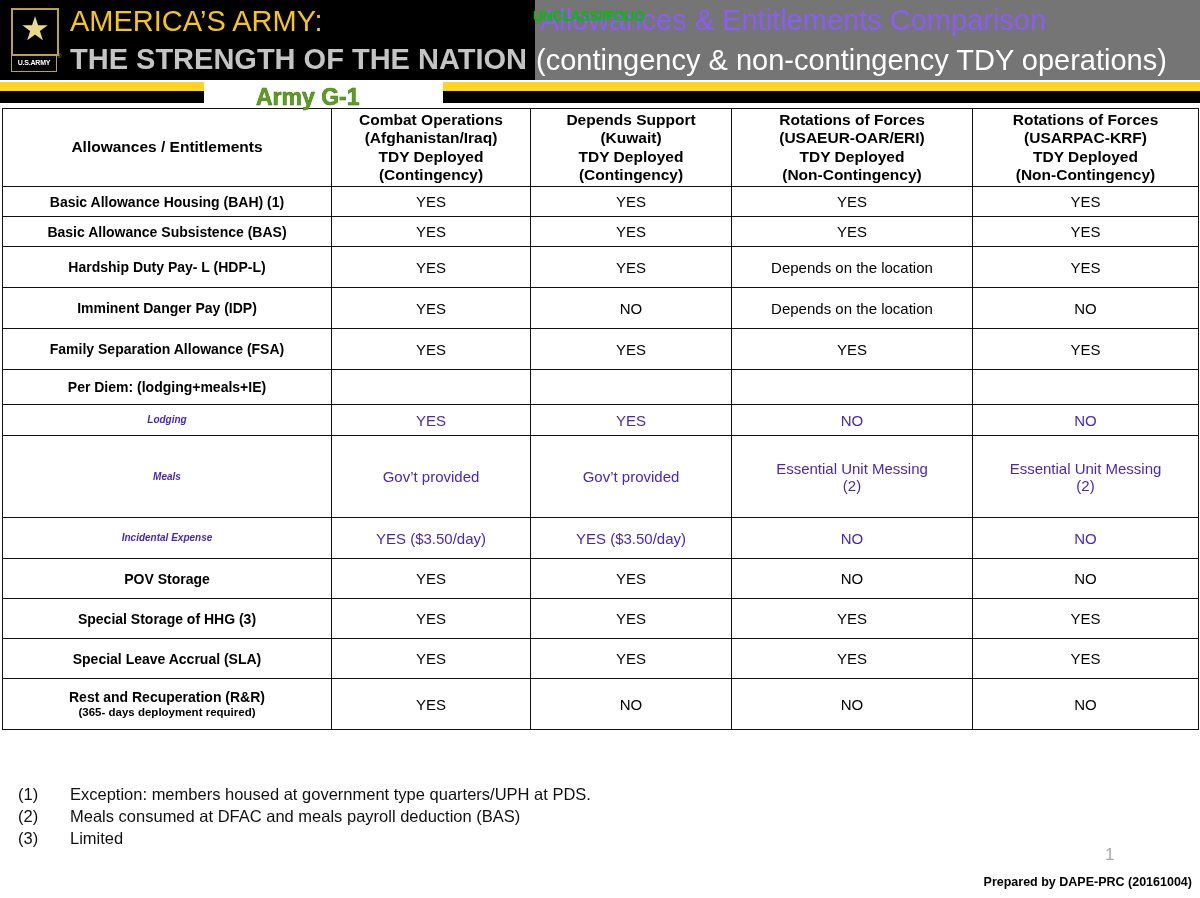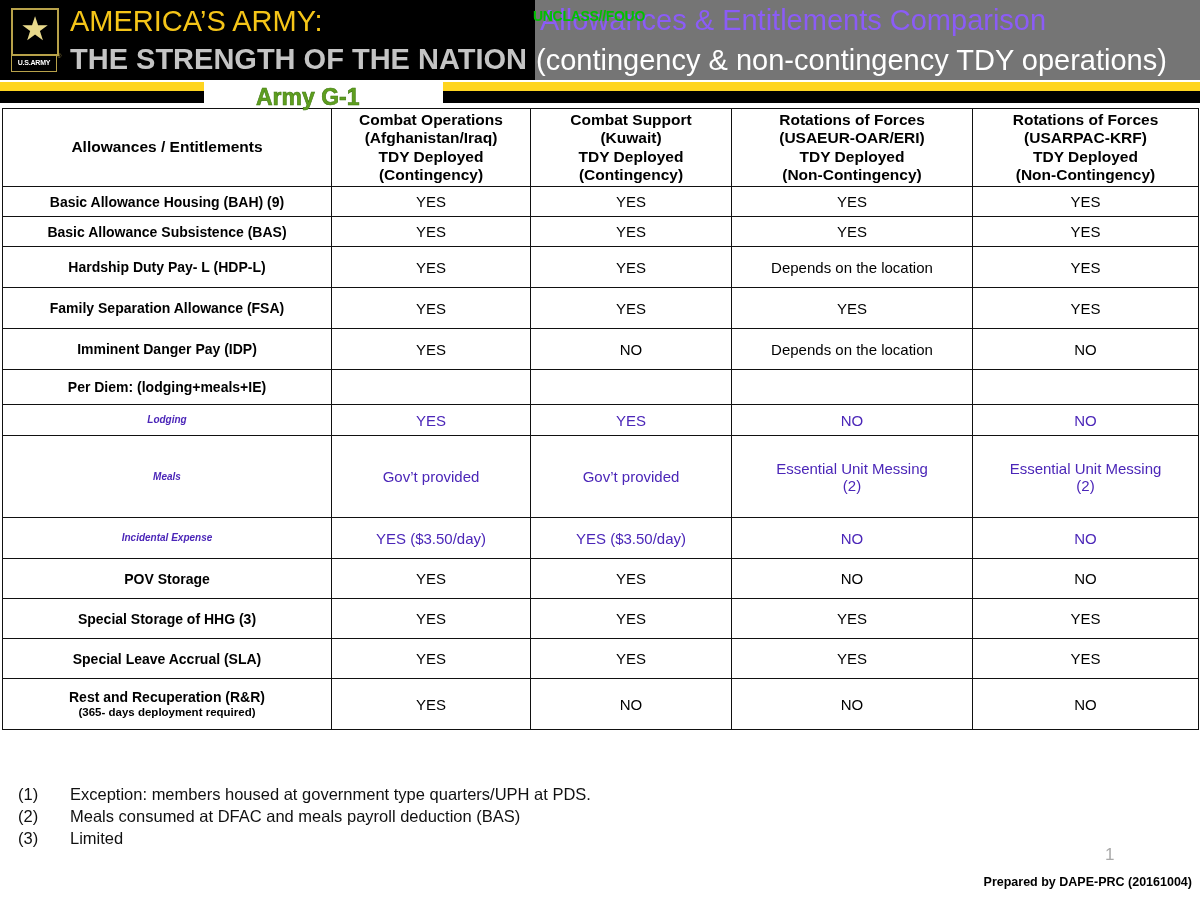--- a/index.html
+++ b/index.html
@@ -126,74 +126,74 @@
       <thead>
         <tr>
           <th class="rowhdr-col">Allowances / Entitlements</th>
           <th>
             <span>Combat Operations</span><br>
             <span>(Afghanistan/Iraq)</span><br>
             <span>TDY Deployed</span><br>
             <span>(Contingency)</span>
           </th>
           <th>
-            <span>Combat Support</span><br>
+            <span>Depends Support</span><br>
             <span>(Kuwait)</span><br>
             <span>TDY Deployed</span><br>
             <span>(Contingency)</span>
           </th>
           <th>
             <span>Rotations of Forces</span><br>
             <span>(USAEUR-OAR/ERI)</span><br>
             <span>TDY Deployed</span><br>
             <span>(Non-Contingency)</span>
           </th>
           <th>
             <span>Rotations of Forces</span><br>
             <span>(USARPAC-KRF)</span><br>
             <span>TDY Deployed</span><br>
             <span>(Non-Contingency)</span>
           </th>
         </tr>
       </thead>
       <tbody>
         <tr style="height:30px">
-          <td class="rowhdr">Basic Allowance Housing (BAH) (9)</td>
+          <td class="rowhdr">Basic Allowance Housing (BAH) (1)</td>
           <td class="val">YES</td>
           <td class="val">YES</td>
           <td class="val">YES</td>
           <td class="val">YES</td>
         </tr>
         <tr style="height:30px">
           <td class="rowhdr">Basic Allowance Subsistence (BAS)</td>
           <td class="val">YES</td>
           <td class="val">YES</td>
           <td class="val">YES</td>
           <td class="val">YES</td>
         </tr>
         <tr style="height:41px">
           <td class="rowhdr">Hardship Duty Pay- L (HDP-L)</td>
           <td class="val">YES</td>
           <td class="val">YES</td>
           <td class="val">Depends on the location</td>
           <td class="val">YES</td>
         </tr>
         <tr style="height:41px">
+          <td class="rowhdr">Imminent Danger Pay (IDP)</td>
+          <td class="val">YES</td>
+          <td class="val">NO</td>
+          <td class="val">Depends on the location</td>
+          <td class="val">NO</td>
+        </tr>
+        <tr style="height:41px">
           <td class="rowhdr">Family Separation Allowance (FSA)</td>
           <td class="val">YES</td>
           <td class="val">YES</td>
           <td class="val">YES</td>
           <td class="val">YES</td>
-        </tr>
-        <tr style="height:41px">
-          <td class="rowhdr">Imminent Danger Pay (IDP)</td>
-          <td class="val">YES</td>
-          <td class="val">NO</td>
-          <td class="val">Depends on the location</td>
-          <td class="val">NO</td>
         </tr>
         <tr style="height:35px">
           <td class="rowhdr">Per Diem: (lodging+meals+IE)</td>
           <td class="val"></td>
           <td class="val"></td>
           <td class="val"></td>
           <td class="val"></td>
         </tr>
         <tr class="purple" style="height:31px">
           <td class="rowhdr">Lodging</td>

